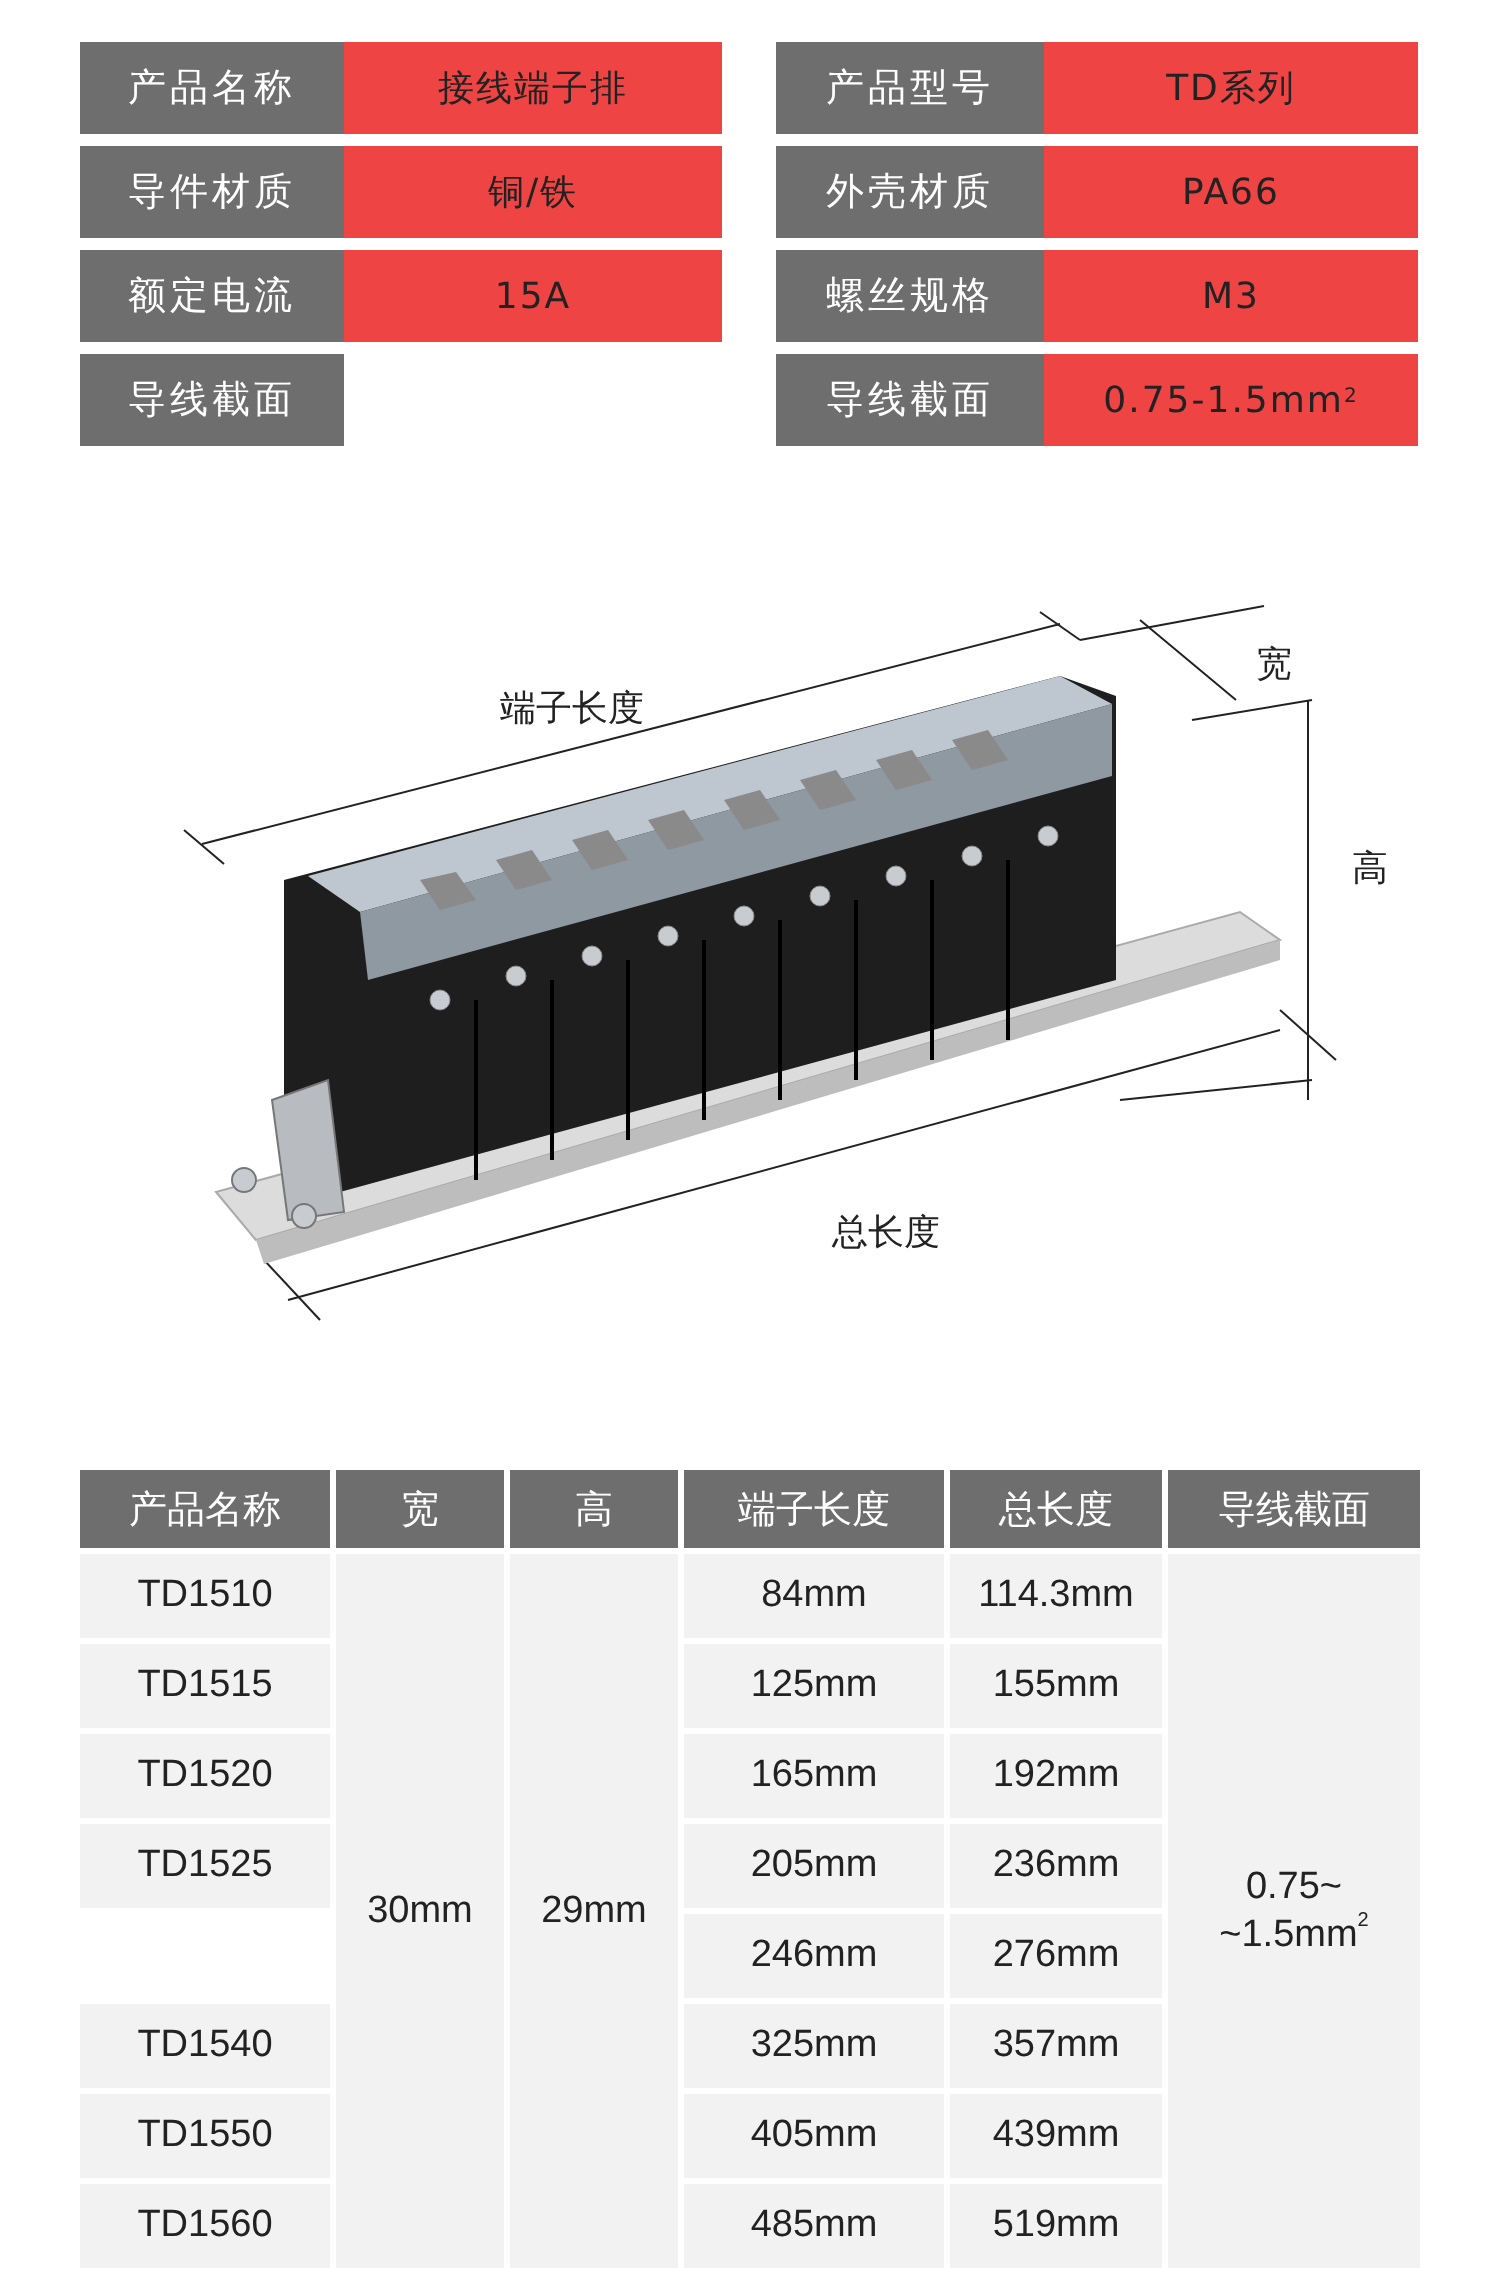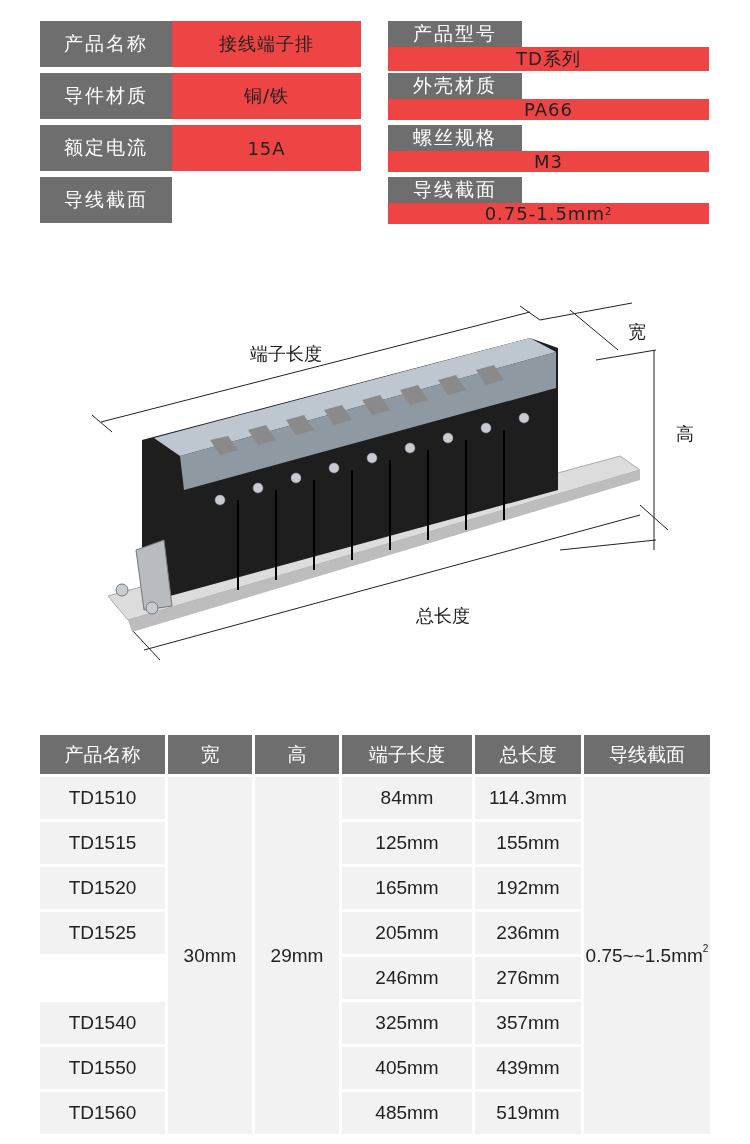--- a/index.html
+++ b/index.html
@@ -3,21 +3,21 @@
 <meta charset="utf-8">
 <style>
   * { box-sizing: border-box; margin: 0; padding: 0; }
   html, body { width: 750px; height: 1144px; background: #ffffff; overflow: hidden; }
   body { font-family: "DejaVu Sans", "Liberation Sans", sans-serif; color: #222; position: relative; }
 
   
   .spec { position: absolute; top: 21px; left: 40px; width: 669px; }
   .spec-row { display: flex; height: 46px; margin-bottom: 6px; }
   .spec-pair { display: flex; width: 330px; }
-  .spec-pair + .spec-pair { margin-left: 27px; flex-direction: column; }
+  .spec-pair + .spec-pair { margin-left: 27px; }
   .spec-label { width: 132px; background: #6e6e6e; color: #fff; font-size: 19px; display: flex; align-items: center; justify-content: center; letter-spacing: 2px; }
   .spec-pair.right .spec-label { width: 134px; }
   .spec-value { flex: 1; background: #ef4444; color: #222; font-size: 18px; display: flex; align-items: center; justify-content: center; letter-spacing: 1px; }
   sup { font-size: 10px; position: relative; top: -2px; }
 
   
   .diagram { position: absolute; left: 60px; top: 290px; width: 670px; height: 420px; }
   .dlabel { position: absolute; font-size: 18px; color: #222; }
 
   
@@ -178,18 +178,18 @@
 
     <div class="cell" style="left:435px;top:0;width:106px;height:42px">114.3mm</div>
     <div class="cell" style="left:435px;top:45px;width:106px;height:42px">155mm</div>
     <div class="cell" style="left:435px;top:90px;width:106px;height:42px">192mm</div>
     <div class="cell" style="left:435px;top:135px;width:106px;height:42px">236mm</div>
     <div class="cell" style="left:435px;top:180px;width:106px;height:42px">276mm</div>
     <div class="cell" style="left:435px;top:225px;width:106px;height:42px">357mm</div>
     <div class="cell" style="left:435px;top:270px;width:106px;height:42px">439mm</div>
     <div class="cell" style="left:435px;top:315px;width:106px;height:42px">519mm</div>
 
-    <div class="cell" style="left:544px;top:0;width:126px;height:357px;flex-direction:row">
+    <div class="cell" style="left:544px;top:0;width:126px;height:357px;flex-direction:column">
       <span>0.75~</span>
       <span><span>~1.5mm</span><sup>2</sup></span>
     </div>
   </div>
 </div>
 
 </body></html>

